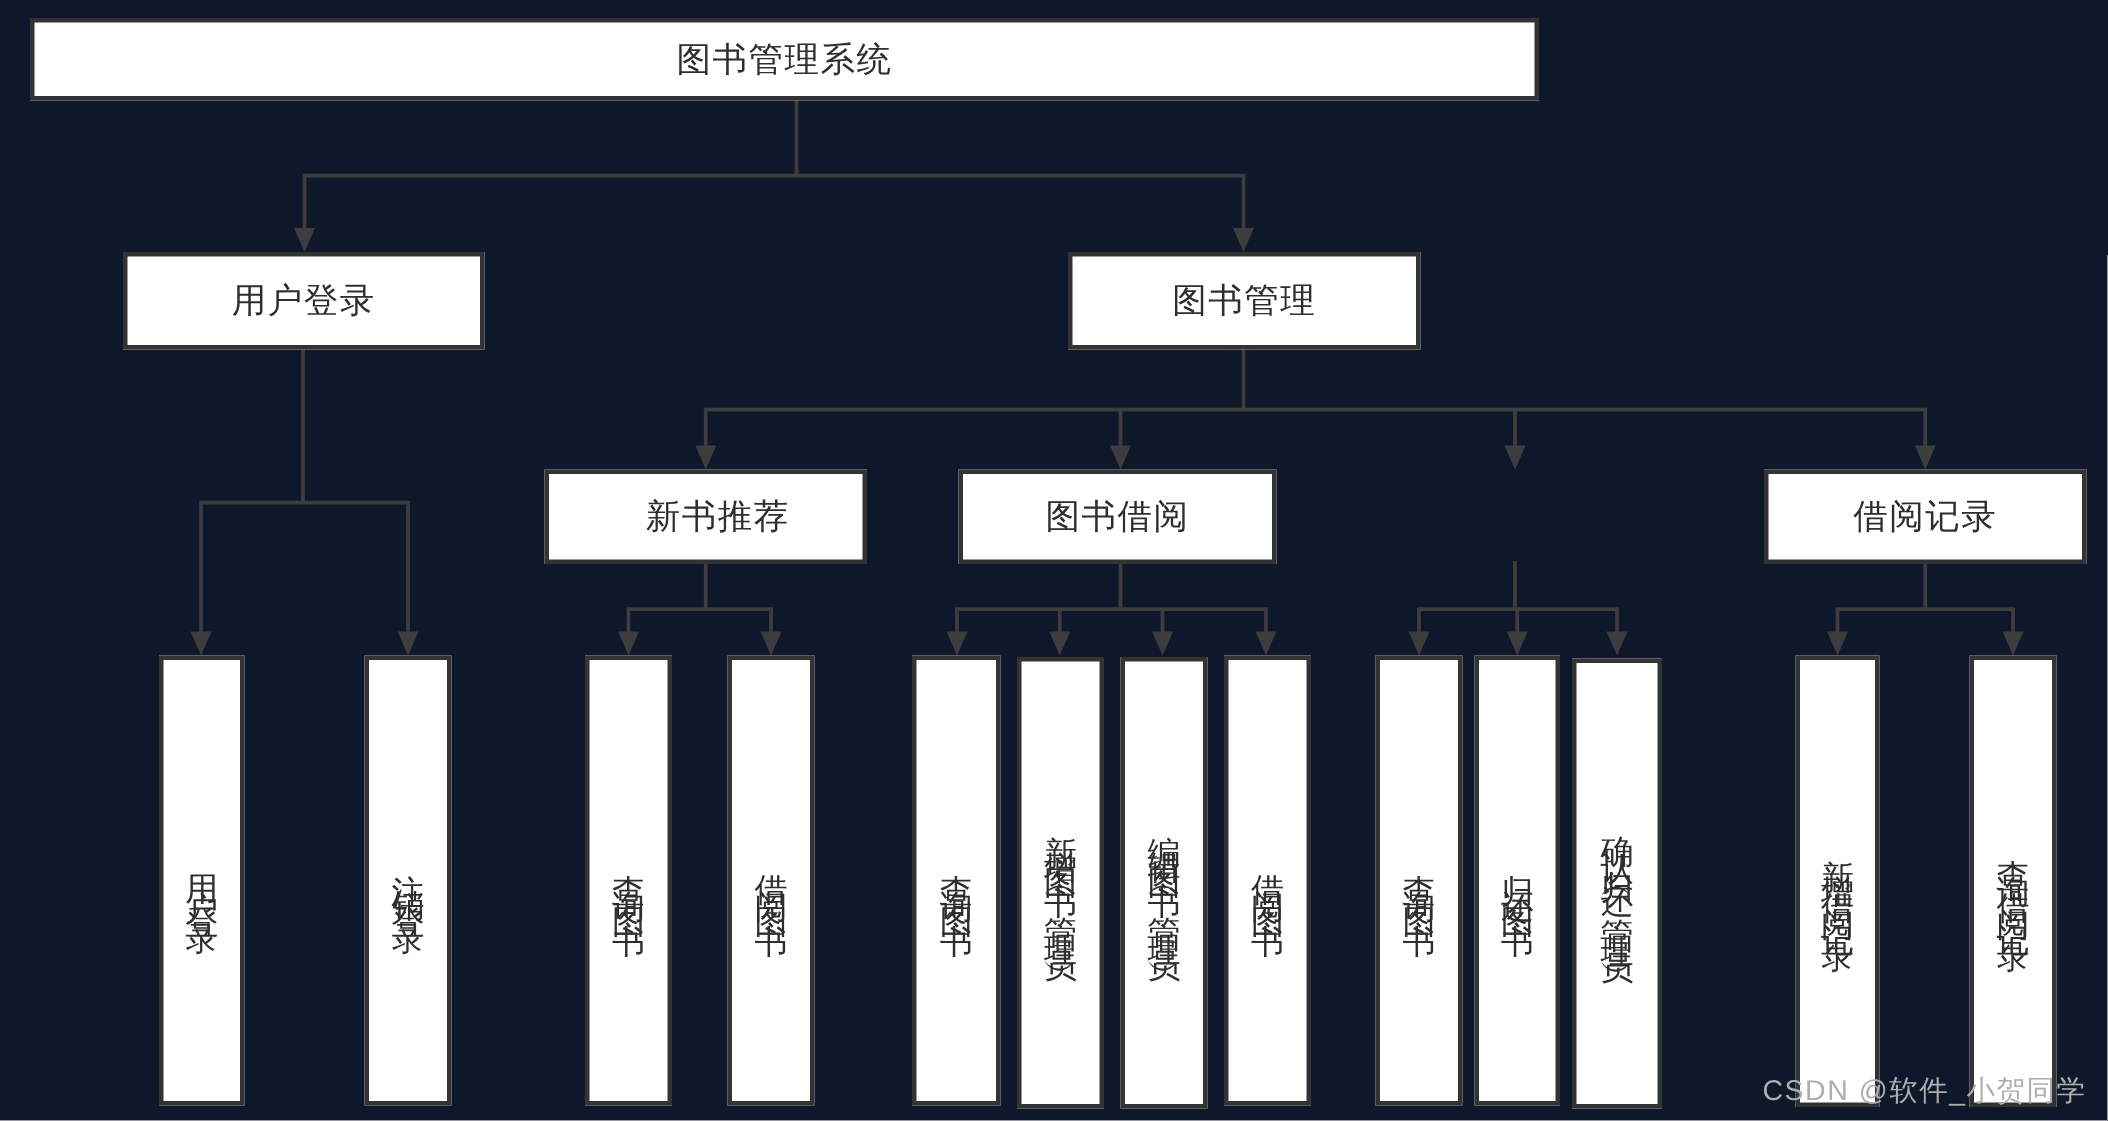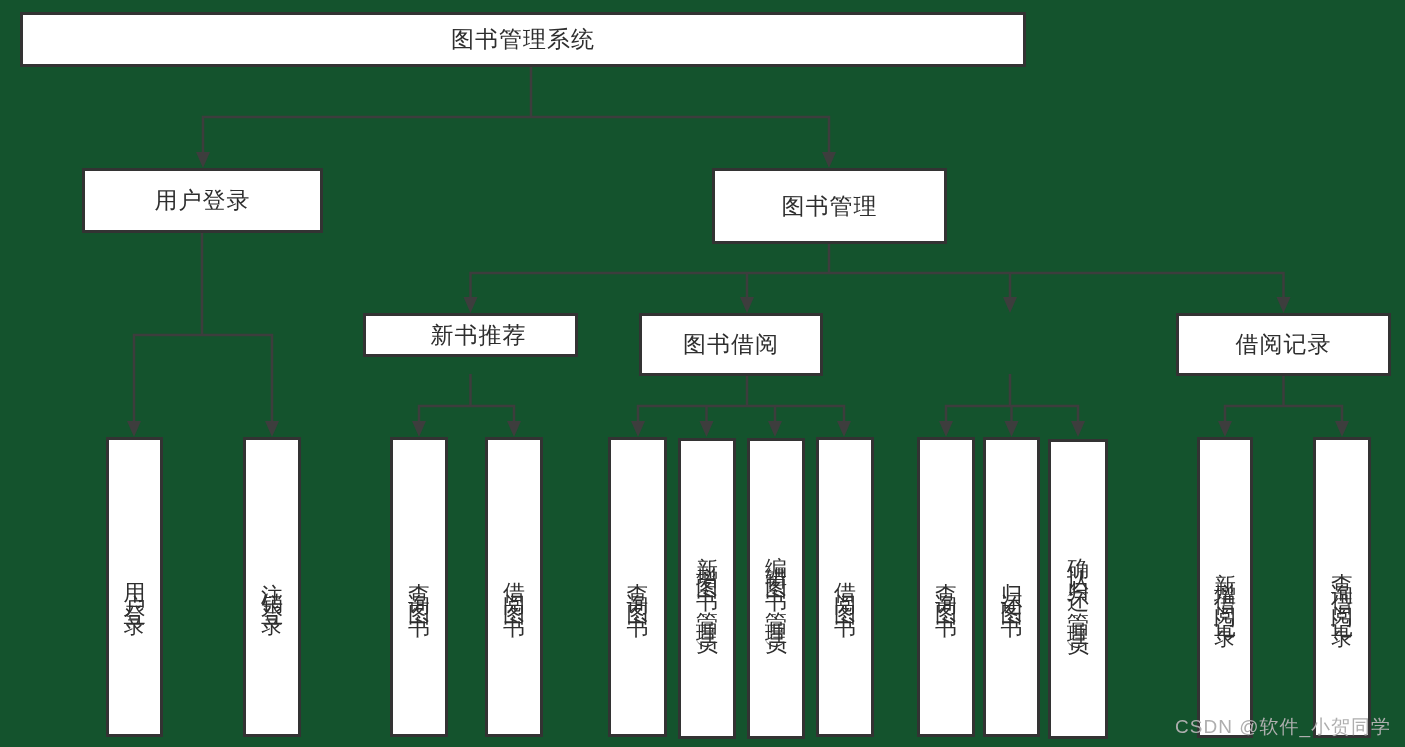--- a/index.html
+++ b/index.html
@@ -1,17 +1,17 @@
 <!DOCTYPE html>
 <html><head>
 <meta charset="utf-8">
 <style>
   html,body{margin:0;padding:0;background:#ffffff;}
   .stage{
-    position:relative;width:1405px;height:747px;background:#14532d;overflow:hidden;
+    position:relative;width:1405px;height:747px;background:#0f172a;overflow:hidden;
     font-family:"Liberation Sans","DejaVu Sans",sans-serif;color:#2e2e2e;
   }
   .wires{position:absolute;left:0;top:0;z-index:1;}
   .node{
     position:absolute;z-index:2;background:#ffffff;border:3px solid #333333;
     display:flex;align-items:center;justify-content:center;box-sizing:border-box;
   }
   .node.root{border-width:3.5px;}
   .node.h span{font-size:23px;letter-spacing:1px;white-space:nowrap;}
   .node.leaf span{
@@ -78,28 +78,28 @@
     </g>
   </svg>
 
   <div class="node h root" style="left:20px;top:12px;width:1006px;height:55px;">
     <span>图书管理系统</span>
   </div>
 
   <div class="node h" style="left:82px;top:168px;width:241px;height:65px;">
     <span>用户登录</span>
   </div>
-  <div class="node h" style="left:712px;top:168px;width:235px;height:76px;">
+  <div class="node h" style="left:712px;top:168px;width:235px;height:65px;">
     <span>图书管理</span>
   </div>
 
-  <div class="node h" style="left:363px;top:313px;width:215px;height:44px;padding-left:16px;">
+  <div class="node h" style="left:363px;top:313px;width:215px;height:63px;padding-left:16px;">
     <span>新书推荐</span>
   </div>
-  <div class="node h" style="left:639px;top:313px;width:184px;height:63px;">
+  <div class="node h" style="left:639px;top:313px;width:212px;height:63px;">
     <span>图书借阅</span>
   </div>
   <div class="node h" style="left:1176px;top:313px;width:215px;height:63px;align-items:center;">
     <span>借阅记录</span>
   </div>
 
   <div class="node leaf" style="left:106px;top:437px;width:57px;height:300px;">
     <span>用户登录</span>
   </div>
   <div class="node leaf" style="left:243px;top:437px;width:58px;height:300px;">

